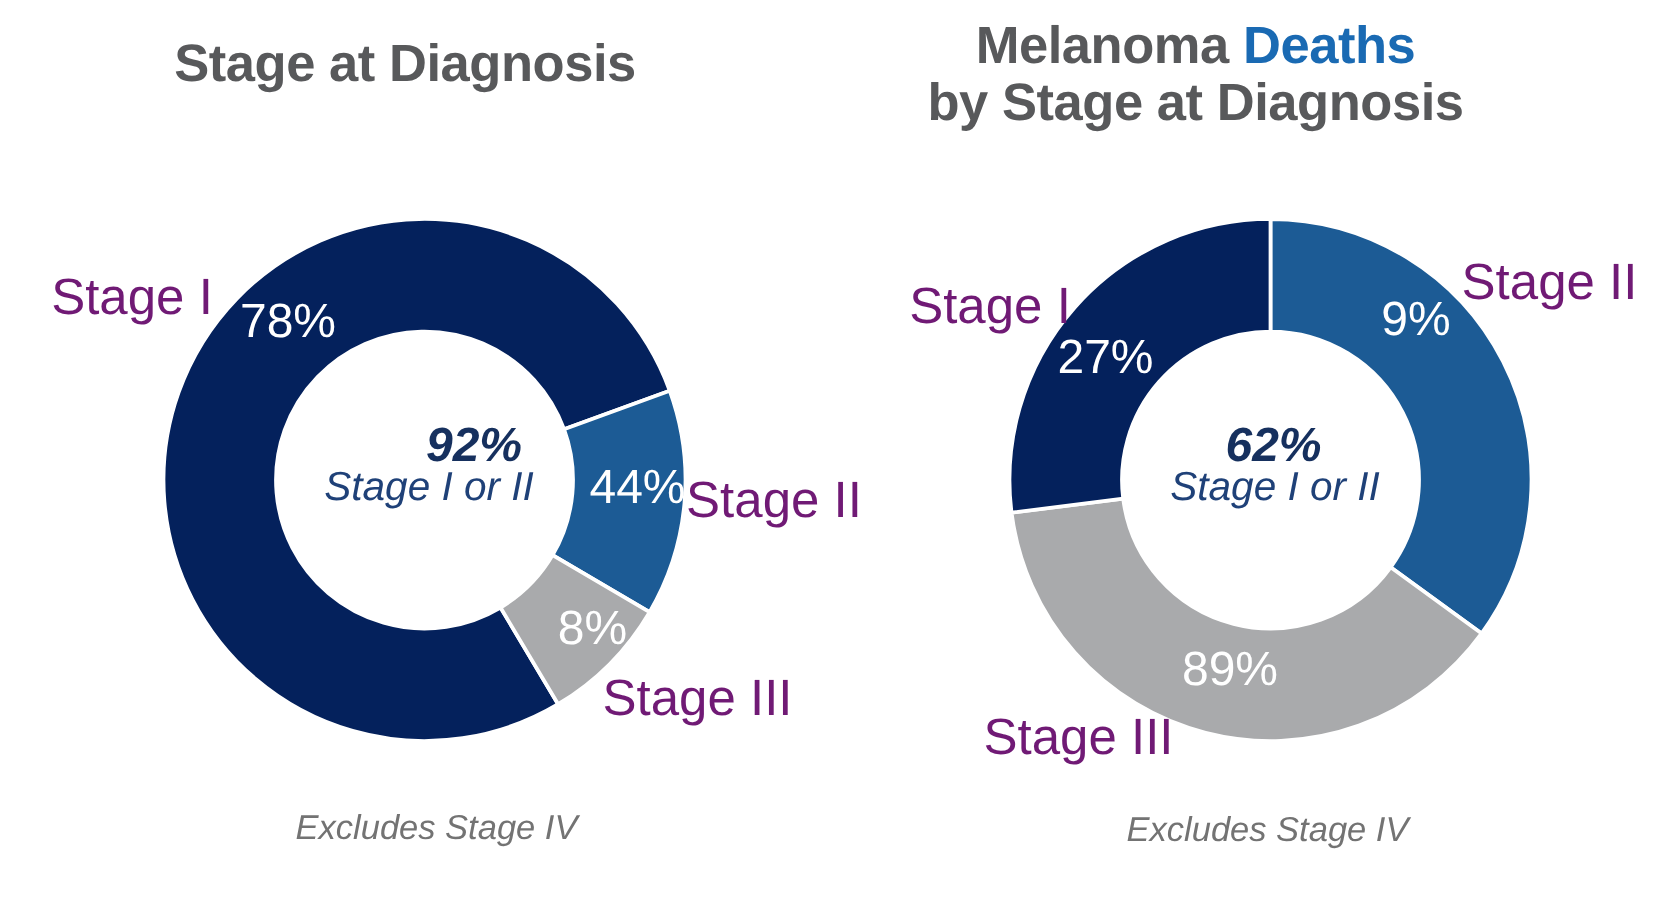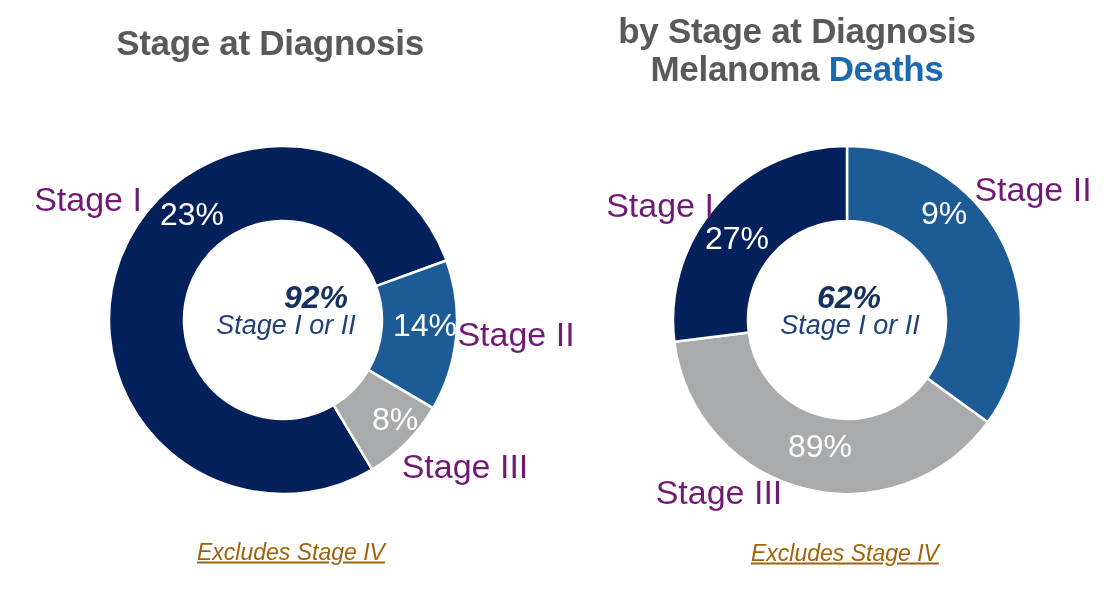--- a/index.html
+++ b/index.html
@@ -17,21 +17,21 @@
   .t0{left:270px;top:24px;}
   .t1{left:797px;top:12px;}
   .donut{position:absolute;width:352px;height:352px;}
   .d0{left:107px;top:144px;}
   .d1{left:671px;top:144px;}
   .lbl{position:absolute;transform:translate(-50%,-50%);white-space:nowrap;}
   .stage{font-size:34px;color:#701a75;}
   .pct{font-size:32px;color:#ffffff;}
   .center-pct{font-size:32px;font-weight:bold;font-style:italic;color:#16305e;}
   .center-sub{font-size:27px;font-style:italic;color:#1f4178;text-align:right;}
-  .caption{font-size:23px;font-style:italic;color:#a16207;text-decoration:underline;}
+  .caption{font-size:23px;font-style:italic;color:#737373;}
   
   .p00l{left:88px;top:199px;}
   .p00p{left:192px;top:214px;}
   .p01p{left:425px;top:325px;}
   .p01l{left:516px;top:334px;}
   .p02p{left:395px;top:419px;}
   .p02l{left:465px;top:466px;}
   .c0pct{left:284px;top:297px;margin-left:32px;}
   .c0sub{left:286px;top:325px;}
   .cap0{left:291px;top:552px;}
@@ -56,36 +56,36 @@
       <span>Stage at Diagnosis</span>
     </div>
 
     <svg class="donut d0" viewBox="0 0 352 352">
         <path d="M 265.10 325.46 A 174 174 0 1 1 339.51 116.49 L 269.03 142.14 A 99 99 0 1 0 226.69 261.04 Z" fill="#04215c" stroke="#ffffff" stroke-width="2.5" stroke-linejoin="round"></path>
         <path d="M 339.51 116.49 A 174 174 0 0 1 326.08 264.05 L 261.39 226.10 A 99 99 0 0 0 269.03 142.14 Z" fill="#1c5b95" stroke="#ffffff" stroke-width="2.5" stroke-linejoin="round"></path>
         <path d="M 326.08 264.05 A 174 174 0 0 1 265.10 325.46 L 226.69 261.04 A 99 99 0 0 0 261.39 226.10 Z" fill="#a9aaac" stroke="#ffffff" stroke-width="2.5" stroke-linejoin="round"></path>
       </svg>
 
     <div class="lbl stage p00l">Stage I</div>
-    <div class="lbl pct p00p">23%</div>
-    <div class="lbl pct p01p">14%</div>
+    <div class="lbl pct p00p">78%</div>
+    <div class="lbl pct p01p">44%</div>
     <div class="lbl stage p01l">Stage II</div>
     <div class="lbl pct p02p">8%</div>
     <div class="lbl stage p02l">Stage III</div>
 
     <div class="lbl center-pct c0pct">92%</div>
     <div class="lbl center-sub c0sub">Stage I or II</div>
 
     <div class="lbl caption cap0">Excludes Stage IV</div>
   </div>
 
   <div class="chart">
     <div class="title t1">
+      <div><span>Melanoma </span><span class="accent">Deaths</span></div>
       <div>by Stage at Diagnosis</div>
-      <div><span>Melanoma </span><span class="accent">Deaths</span></div>
     </div>
 
     <svg class="donut d1" viewBox="0 0 352 352">
         <path d="M 176.00 2.00 A 174 174 0 0 1 316.77 278.27 L 256.09 234.19 A 99 99 0 0 0 176.00 77.00 Z" fill="#1c5b95" stroke="#ffffff" stroke-width="2.5" stroke-linejoin="round"></path>
         <path d="M 316.77 278.27 A 174 174 0 0 1 3.37 197.81 L 77.78 188.41 A 99 99 0 0 0 256.09 234.19 Z" fill="#a9aaac" stroke="#ffffff" stroke-width="2.5" stroke-linejoin="round"></path>
         <path d="M 3.37 197.81 A 174 174 0 0 1 176.00 2.00 L 176.00 77.00 A 99 99 0 0 0 77.78 188.41 Z" fill="#04215c" stroke="#ffffff" stroke-width="2.5" stroke-linejoin="round"></path>
       </svg>
 
     <div class="lbl stage p10l">Stage II</div>
     <div class="lbl pct p10p">9%</div>

